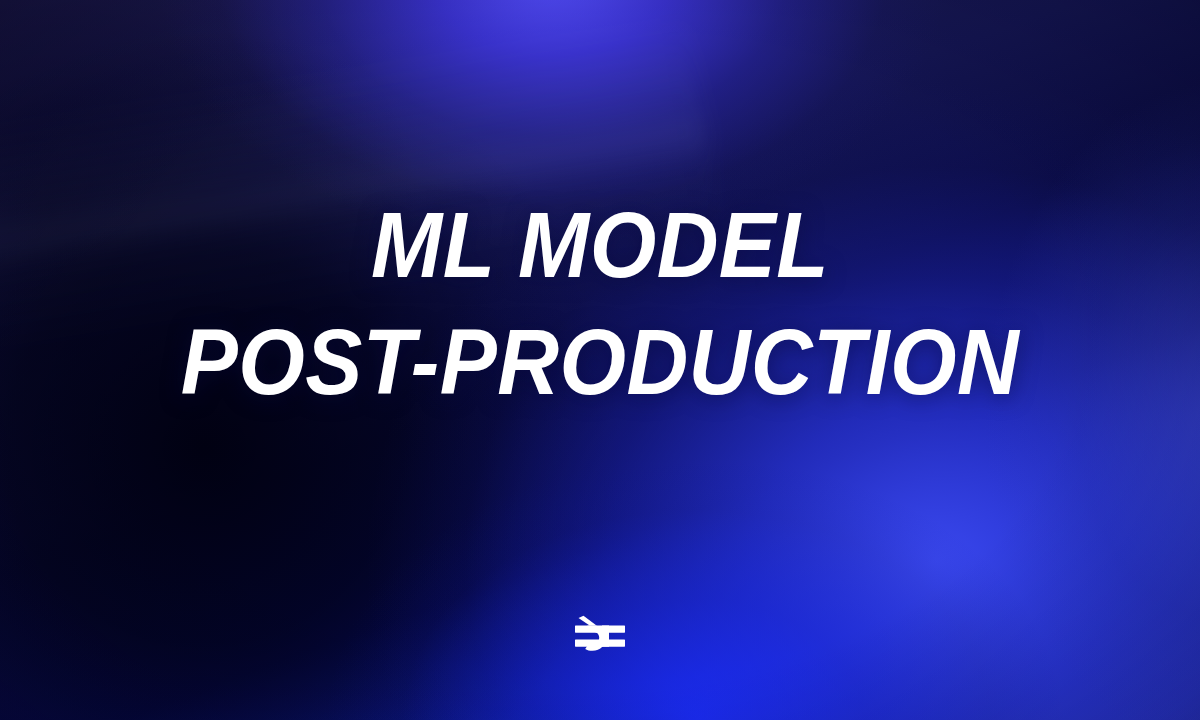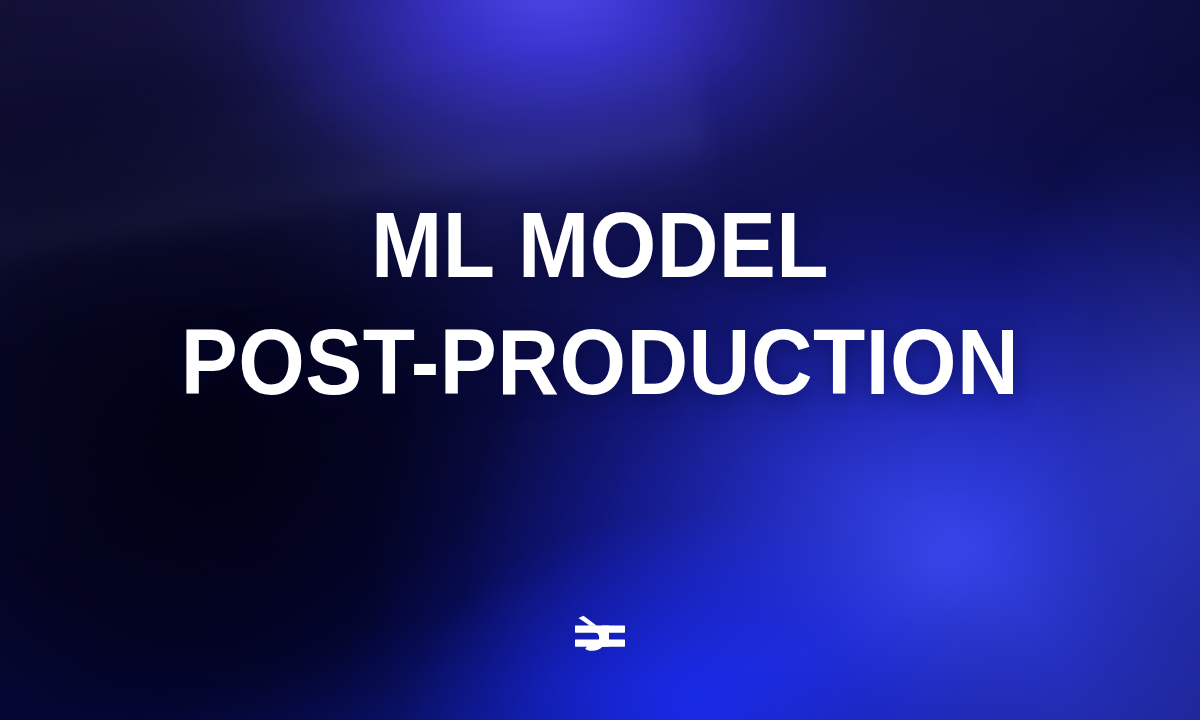--- a/index.html
+++ b/index.html
@@ -144,20 +144,21 @@
     justify-content: flex-start;
   }
 
   .title-block {
     position: absolute;
     top: 196px;
     left: 0;
     right: 0;
     text-align: center;
     user-select: none;
+    font-style: italic;
   }
 
   .title-line {
     display: block;
     color: #ffffff;
     font-weight: 700;
     text-transform: uppercase;
     line-height: 1.08;
     letter-spacing: 0.005em;
     white-space: nowrap;

